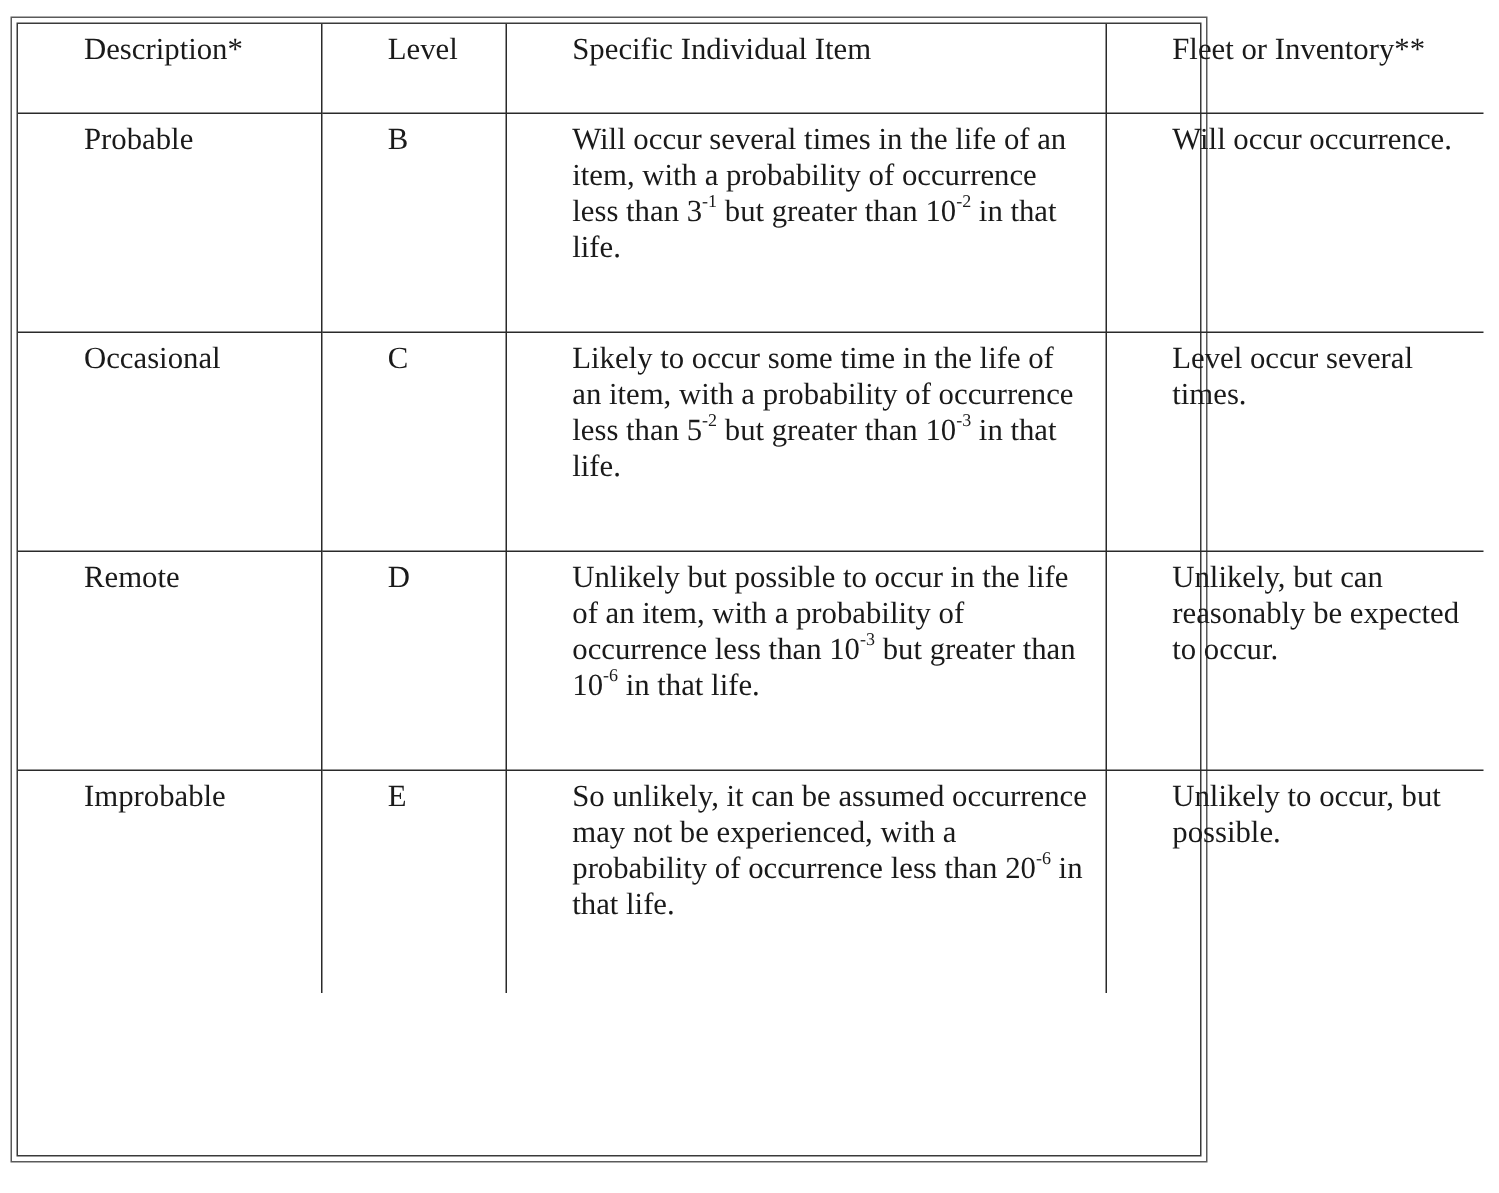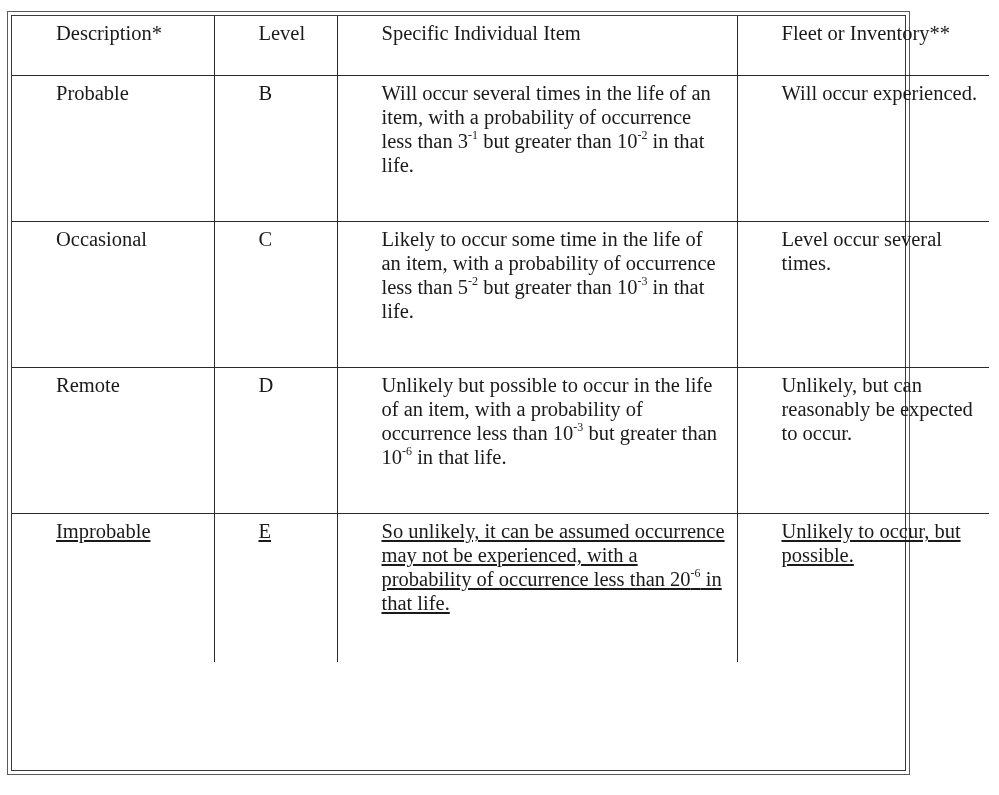--- a/index.html
+++ b/index.html
@@ -1,20 +1,20 @@
 <!DOCTYPE html>
 <html><head>
 <meta charset="utf-8">
 <style>
   html, body { margin: 0; padding: 0; background: #ffffff; }
   body { width: 999px; height: 795px; position: relative; overflow: hidden; }
   .frame {
     position: absolute;
     left: 7px; top: 11px;
-    width: 903px; height: 764px;
+    width: 798px; height: 764px;
     border: 1px solid #5a5a5a;
     box-sizing: border-box;
   }
   .frame-inner {
     position: absolute;
     left: 3px; top: 3px; right: 3px; bottom: 3px;
     border: 1px solid #3a3a3a;
   }
   table.risk {
     position: absolute;
@@ -28,21 +28,21 @@
     color: #1a1a1a;
   }
   table.risk td, table.risk th {
     border: 1px solid #2a2a2a;
     vertical-align: top;
     padding: 5px 10px 4px 44px;
     font-weight: normal;
     text-align: left;
   }
   table.risk tr:first-child th { border-top: none; }
-  table.risk tr:last-child td { border-bottom: none; text-decoration: underline; }
+  table.risk tr:last-child td { border-bottom: none; }
   table.risk tr > *:first-child { border-left: none; }
   table.risk tr > *:last-child { border-right: none; }
   col.c1 { width: 202px; }
   col.c2 { width: 123px; }
   col.c3 { width: 400px; }
   col.c4 { width: 252px; }
   th.hdr { height: 50px; padding-top: 5px; }
   th.h-level, td.level { text-align: center; padding-left: 10px; padding-right: 10px; }
   th.h-specific { padding-left: 44px; }
   th.h-fleet { text-align: center; padding-left: 10px; padding-right: 10px; margin-top: 24px; }
@@ -73,21 +73,21 @@
       <th class="hdr h-level">Level</th>
       <th class="hdr h-specific">Specific Individual Item</th>
       <th class="hdr h-fleet">Fleet or Inventory**</th>
     </tr>
 
 
     <tr class="r-b">
       <td>Probable</td>
       <td class="level">B</td>
       <td class="specific"><span>Will occur several times in the life of an item, with a probability of occurrence less than 3</span><sup>-1</sup><span> but greater than 10</span><sup>-2</sup><span> in that life.</span></td>
-      <td class="fleet">Will occur experienced.</td>
+      <td class="fleet">Will occur occurrence.</td>
     </tr>
 
     <tr class="r-c">
       <td>Occasional</td>
       <td class="level">C</td>
       <td class="specific"><span>Likely to occur some time in the life of an item, with a probability of occurrence less than 5</span><sup>-2</sup><span> but greater than 10</span><sup>-3</sup><span> in that life.</span></td>
       <td class="fleet">Level occur several times.</td>
     </tr>
 
     <tr class="r-d">

